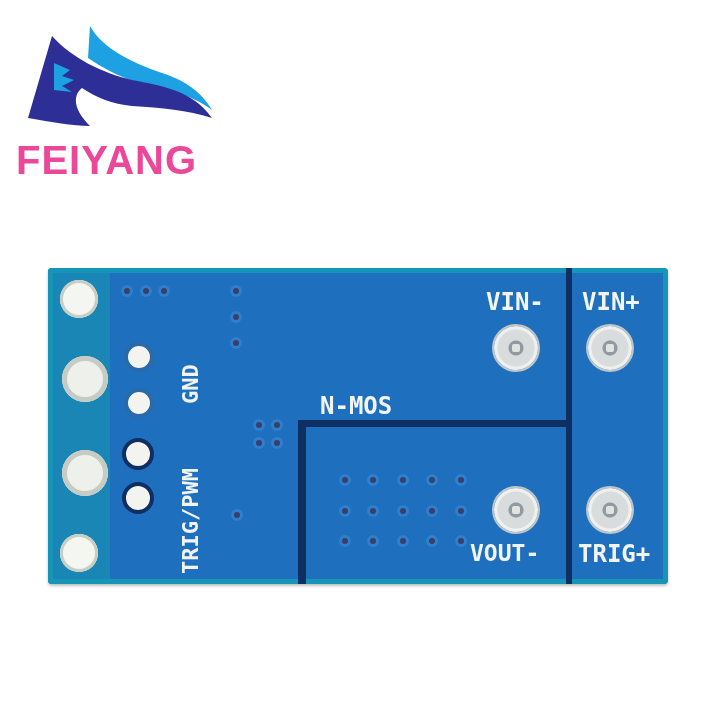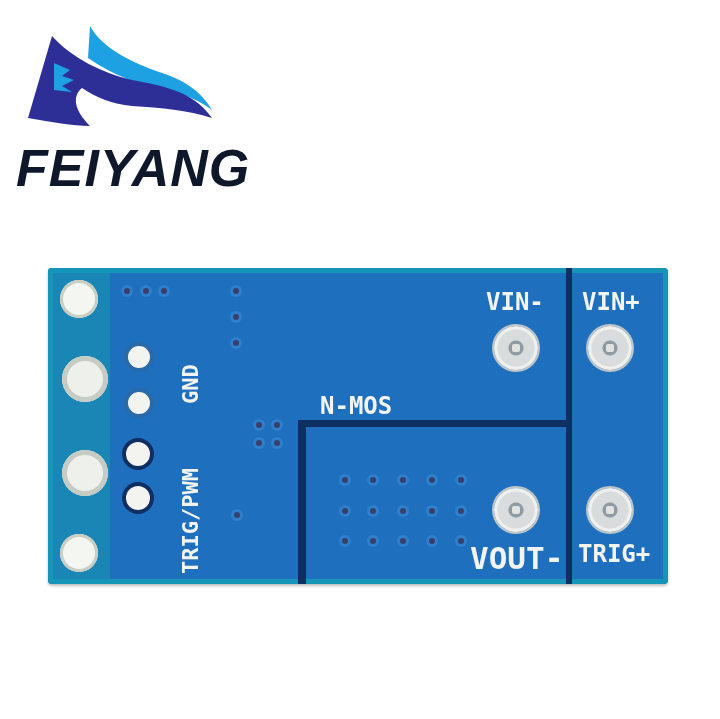--- a/index.html
+++ b/index.html
@@ -1,18 +1,18 @@
 <!DOCTYPE html>
 <html><head>
 <meta charset="utf-8">
 <style>
   html,body{margin:0;padding:0;background:#ffffff;}
   body{width:720px;height:719px;position:relative;overflow:hidden;font-family:"DejaVu Sans",sans-serif;}
   .logo{position:absolute;left:12px;top:18px;width:220px;height:170px;}
-  .logo-text{position:absolute;left:16px;top:138px;font-family:"Liberation Sans",sans-serif;font-weight:bold;font-size:52px;color:#0f172a;letter-spacing:1px;font-style:italic;}
+  .logo-text{position:absolute;left:16px;top:138px;font-family:"Liberation Sans",sans-serif;font-weight:bold;font-size:40px;color:#ec4899;letter-spacing:1px;}
   .board{position:absolute;left:48px;top:268px;width:620px;height:316px;background:#1f6fbf;border-radius:4px;box-shadow:0 2px 3px rgba(0,0,0,0.25);overflow:hidden;}
   .board-edge{position:absolute;left:0;top:0;width:100%;height:100%;border:5px solid #1596b8;box-sizing:border-box;border-radius:4px;}
   .left-strip{position:absolute;left:0;top:0;width:62px;height:316px;background:#1a86b6;}
   .hole{position:absolute;border-radius:50%;background:#f4f6f2;box-shadow:0 0 0 3px #c8cfc2 inset;}
   .pad{position:absolute;border-radius:50%;background:#f3f4ef;border:4px solid #0f2f63;box-sizing:border-box;}
   .pad.plain{border-color:#2a6aa8;}
   .via{position:absolute;width:6px;height:6px;border-radius:50%;background:#3a3f6a;box-shadow:0 0 0 3px #2e7fcc;}
   .silk{position:absolute;color:#f2f4f2;font-family:"DejaVu Sans Mono",monospace;font-weight:bold;}
   .vtext{transform:rotate(-90deg);transform-origin:left top;white-space:nowrap;}
   .trace{position:absolute;background:#0f2f63;}
@@ -83,15 +83,15 @@
     <div class="via" style="left:381px;top:270px;"></div>
     <div class="via" style="left:410px;top:270px;"></div>
   </div>
 
   <div class="silk" style="left:438px;top:20px;font-size:24px;">VIN-</div>
   <div class="silk" style="left:534px;top:20px;font-size:24px;">VIN+</div>
   <div class="terminal" style="left:446px;top:58px;"></div>
   <div class="terminal" style="left:540px;top:58px;"></div>
   <div class="terminal" style="left:446px;top:220px;"></div>
   <div class="terminal" style="left:540px;top:220px;"></div>
-  <div class="silk" style="left:422px;top:272px;font-size:31px;">VOUT-</div>
+  <div class="silk" style="left:422px;top:272px;font-size:23px;">VOUT-</div>
   <div class="silk" style="left:530px;top:272px;font-size:24px;">TRIG+</div>
 </div>
 
 </body></html>

